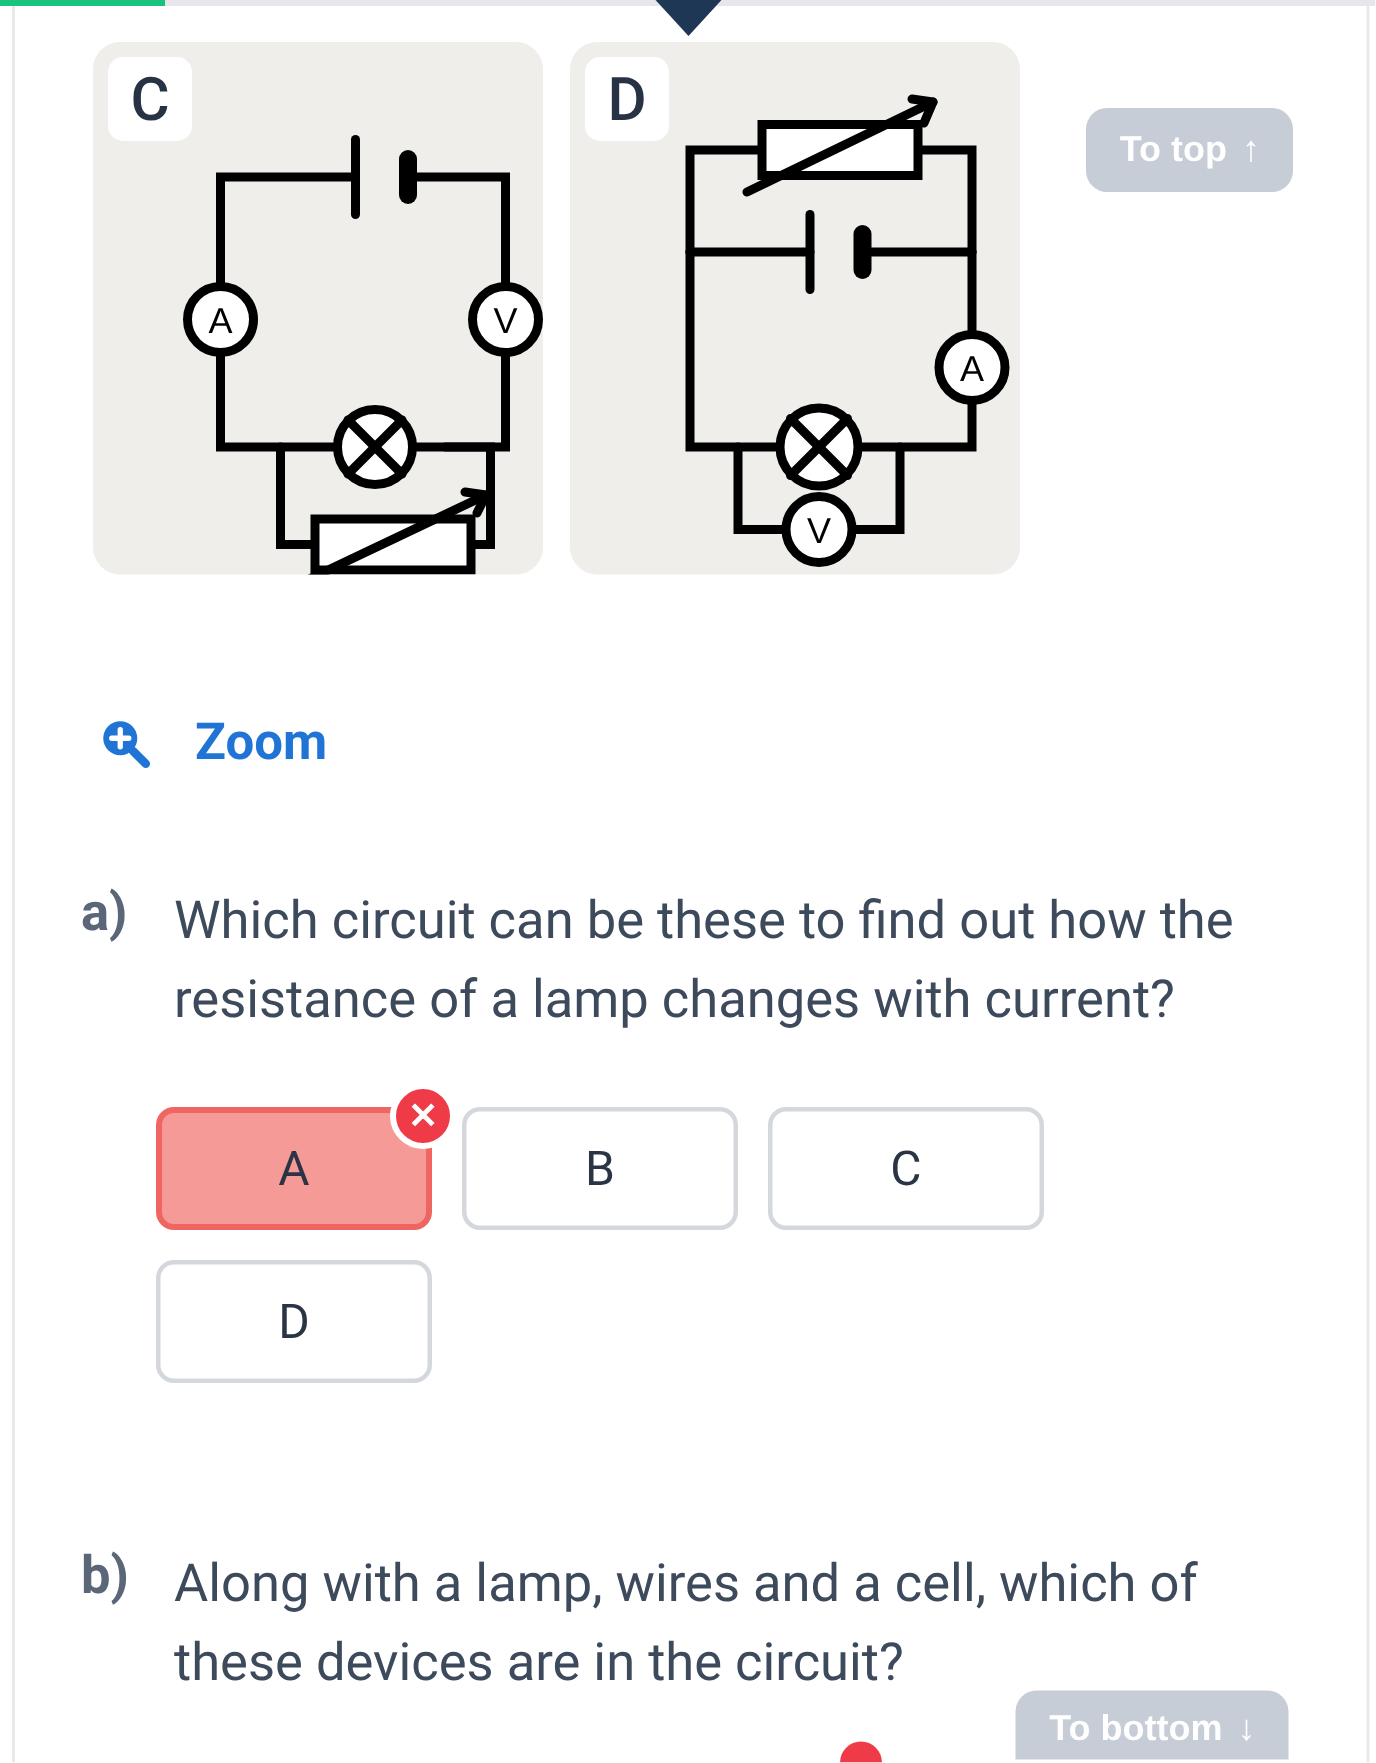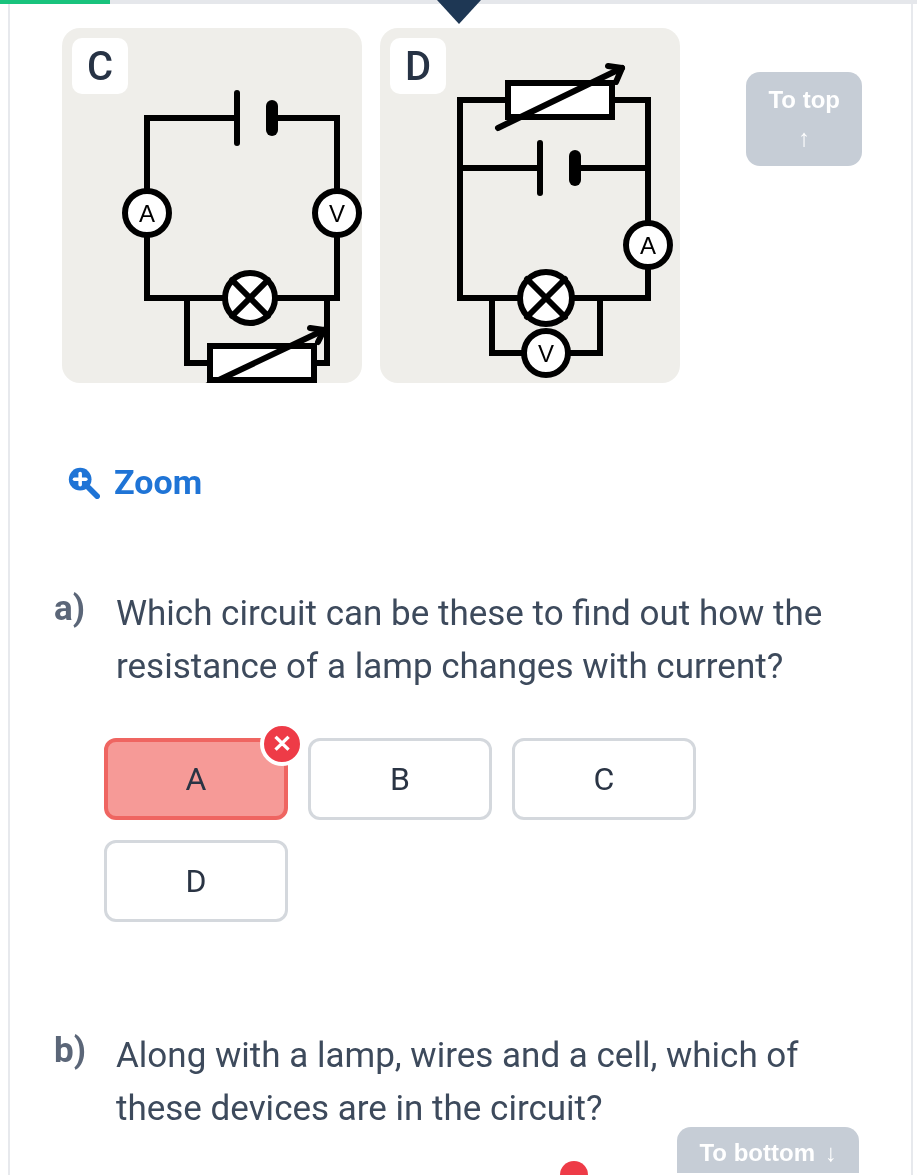--- a/index.html
+++ b/index.html
@@ -4,24 +4,24 @@
 <style>
   * { box-sizing: border-box; margin: 0; padding: 0; }
   html, body { width: 917px; height: 1175px; font-family: -apple-system, BlinkMacSystemFont, "Segoe UI", Roboto, sans-serif; background: #fff; color: #273345; overflow: hidden; position: relative; }
   .top-bar { position: absolute; top: 0; left: 0; right: 0; height: 4px; background: linear-gradient(to right, #19c37d 0%, #19c37d 12%, #e5e7eb 12%, #e5e7eb 100%); }
   .arrow-drop { position: absolute; top: 0; left: 50%; transform: translateX(-50%); width: 0; height: 0; border-left: 22px solid transparent; border-right: 22px solid transparent; border-top: 24px solid #1e3754; }
   .diagrams { position: absolute; top: 28px; left: 62px; display: flex; gap: 18px; }
   .diagram { width: 300px; height: 355px; background: #efeeea; border-radius: 18px; position: relative; }
   .diagram .letter { position: absolute; top: 10px; left: 10px; width: 56px; height: 56px; background: #fff; border-radius: 10px; display: flex; align-items: center; justify-content: center; font-size: 40px; font-weight: 500; }
   .diagram svg { position: absolute; inset: 0; width: 100%; height: 100%; }
 
-  .to-top { position: absolute; top: 72px; right: 55px; background: #c6cdd6; color: #fff; font-size: 24px; font-weight: 700; border: none; border-radius: 14px; padding: 14px 22px; display: flex; align-items: center; gap: 10px; cursor: pointer; flex-direction: column; }
+  .to-top { position: absolute; top: 72px; right: 55px; background: #c6cdd6; color: #fff; font-size: 24px; font-weight: 700; border: none; border-radius: 14px; padding: 14px 22px; display: flex; align-items: center; gap: 10px; cursor: pointer; }
   .to-top .arrow { font-size: 24px; }
 
-  .zoom { position: absolute; top: 462px; left: 66px; display: flex; align-items: center; gap: 14px; color: #1f74d6; font-size: 34px; font-weight: 700; cursor: pointer; }
+  .zoom { position: absolute; top: 475px; left: 66px; display: flex; align-items: center; gap: 30px; color: #1f74d6; font-size: 34px; font-weight: 700; cursor: pointer; }
   .zoom .icon { width: 34px; height: 34px; }
 
   .question-a { position: absolute; top: 588px; left: 54px; width: 825px; }
   .qa-row { display: flex; align-items: flex-start; gap: 18px; }
   .qa-label { color: #5b6678; font-size: 35px; font-weight: 700; min-width: 44px; }
   .qa-text { color: #3d4a5c; font-size: 35px; line-height: 1.5; }
 
   .choices { position: absolute; top: 738px; left: 104px; display: flex; flex-wrap: wrap; gap: 20px; width: 640px; }
   .choice { width: 184px; height: 82px; border: 3px solid #d4d8dd; border-radius: 12px; background: #fff; display: flex; align-items: center; justify-content: center; font-size: 32px; color: #2a3444; position: relative; cursor: pointer; }
   .choice.wrong { background: #f69a97; border-color: #ef6561; border-width: 4px; }

